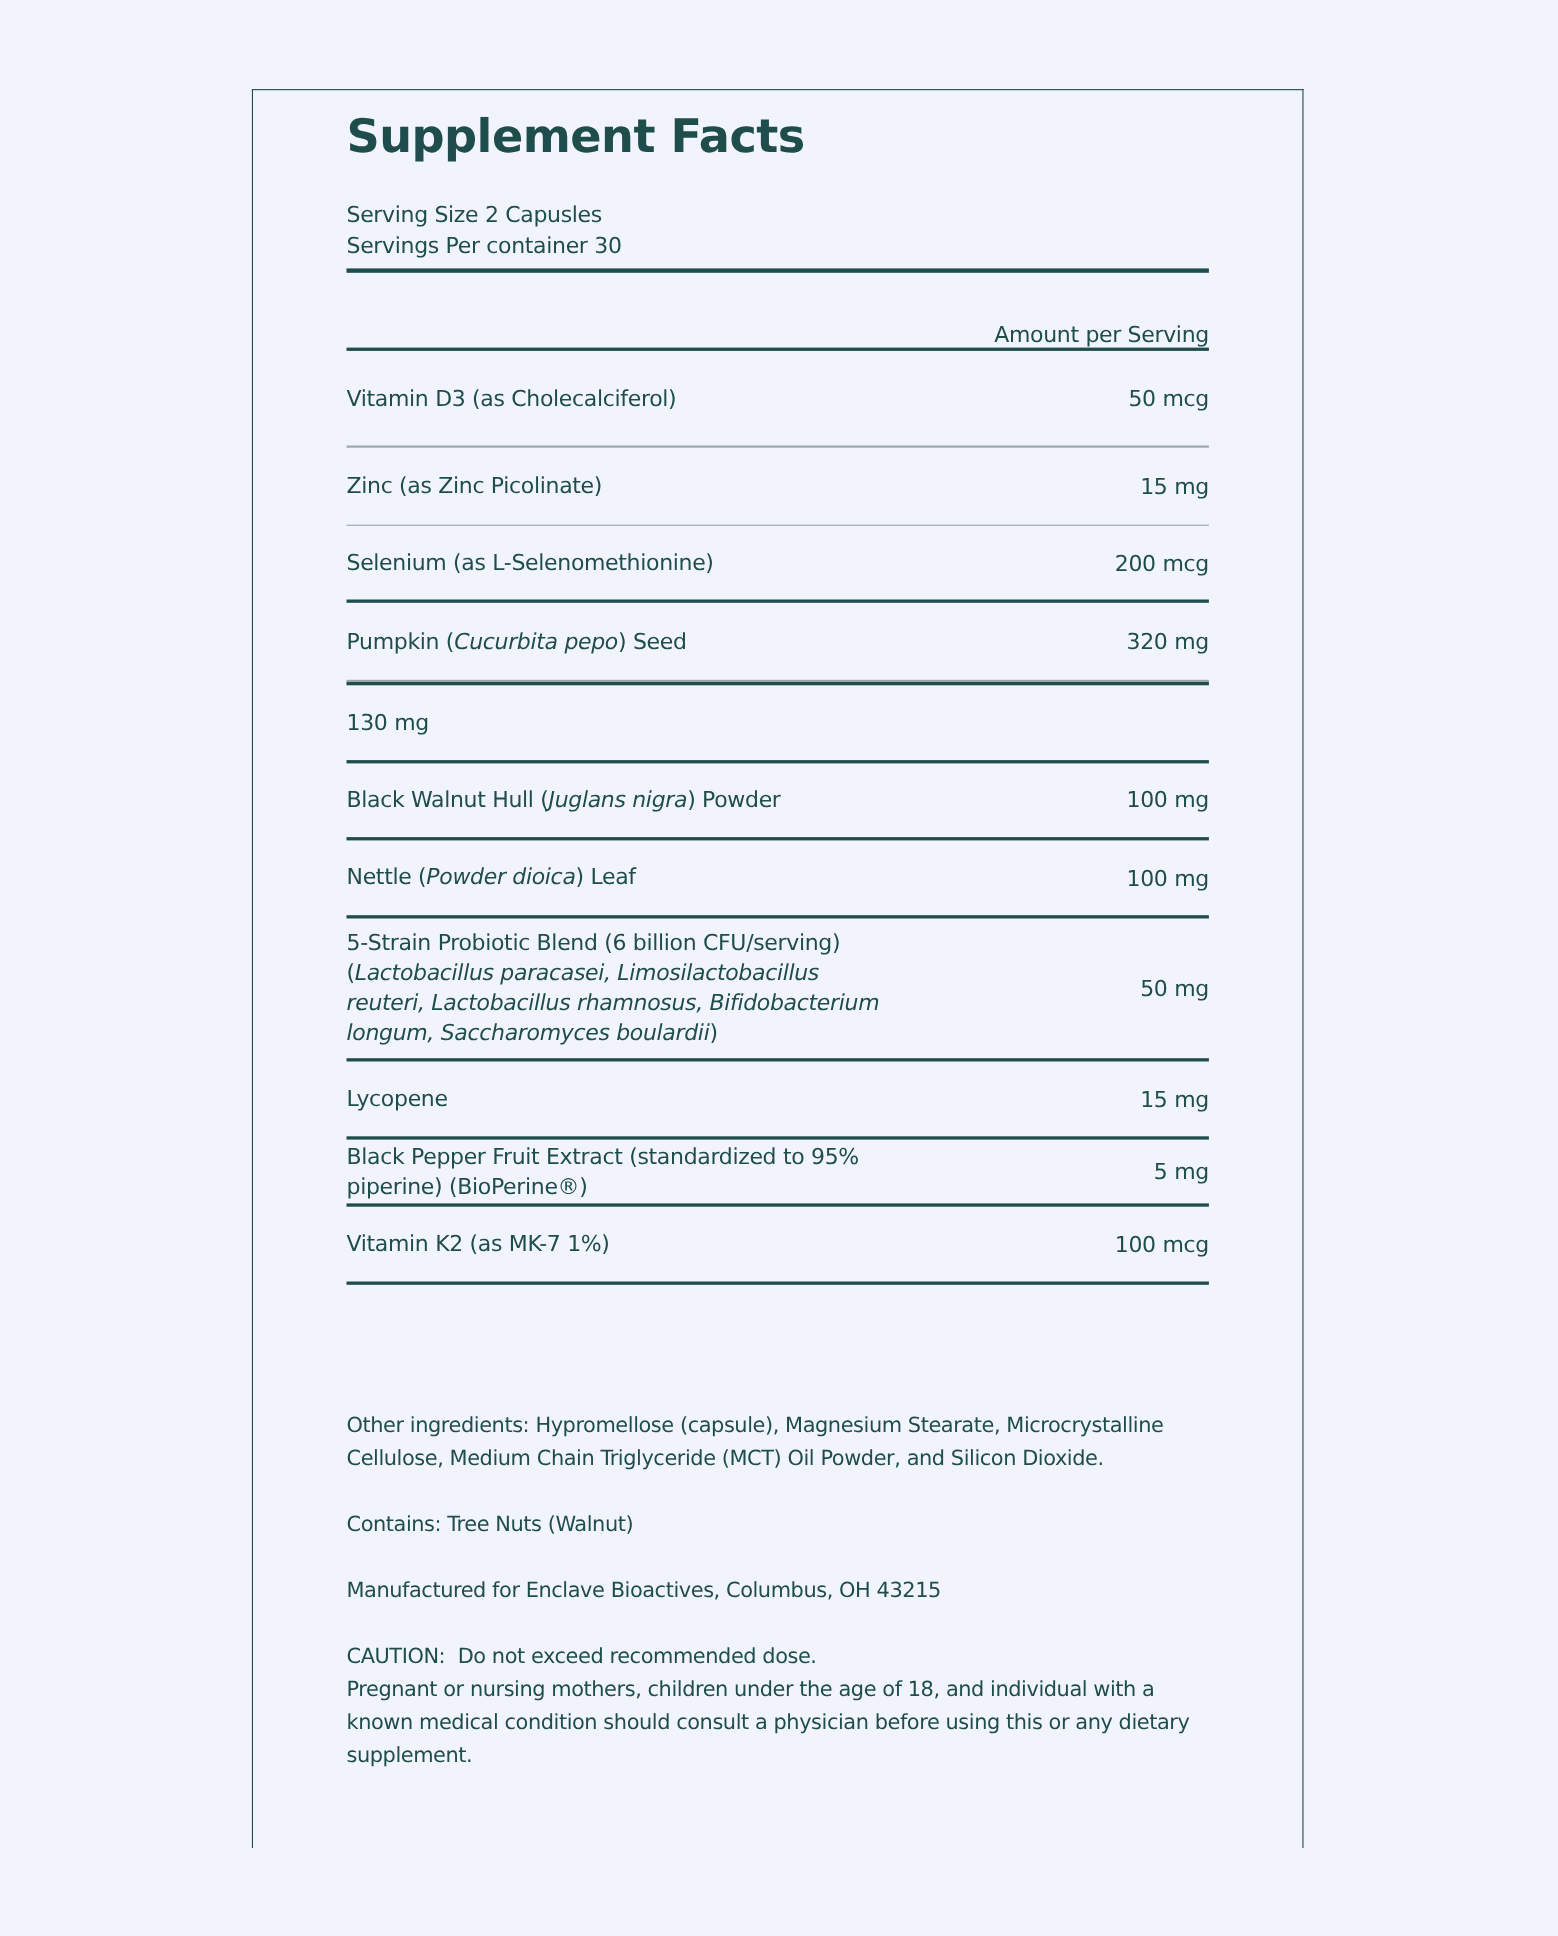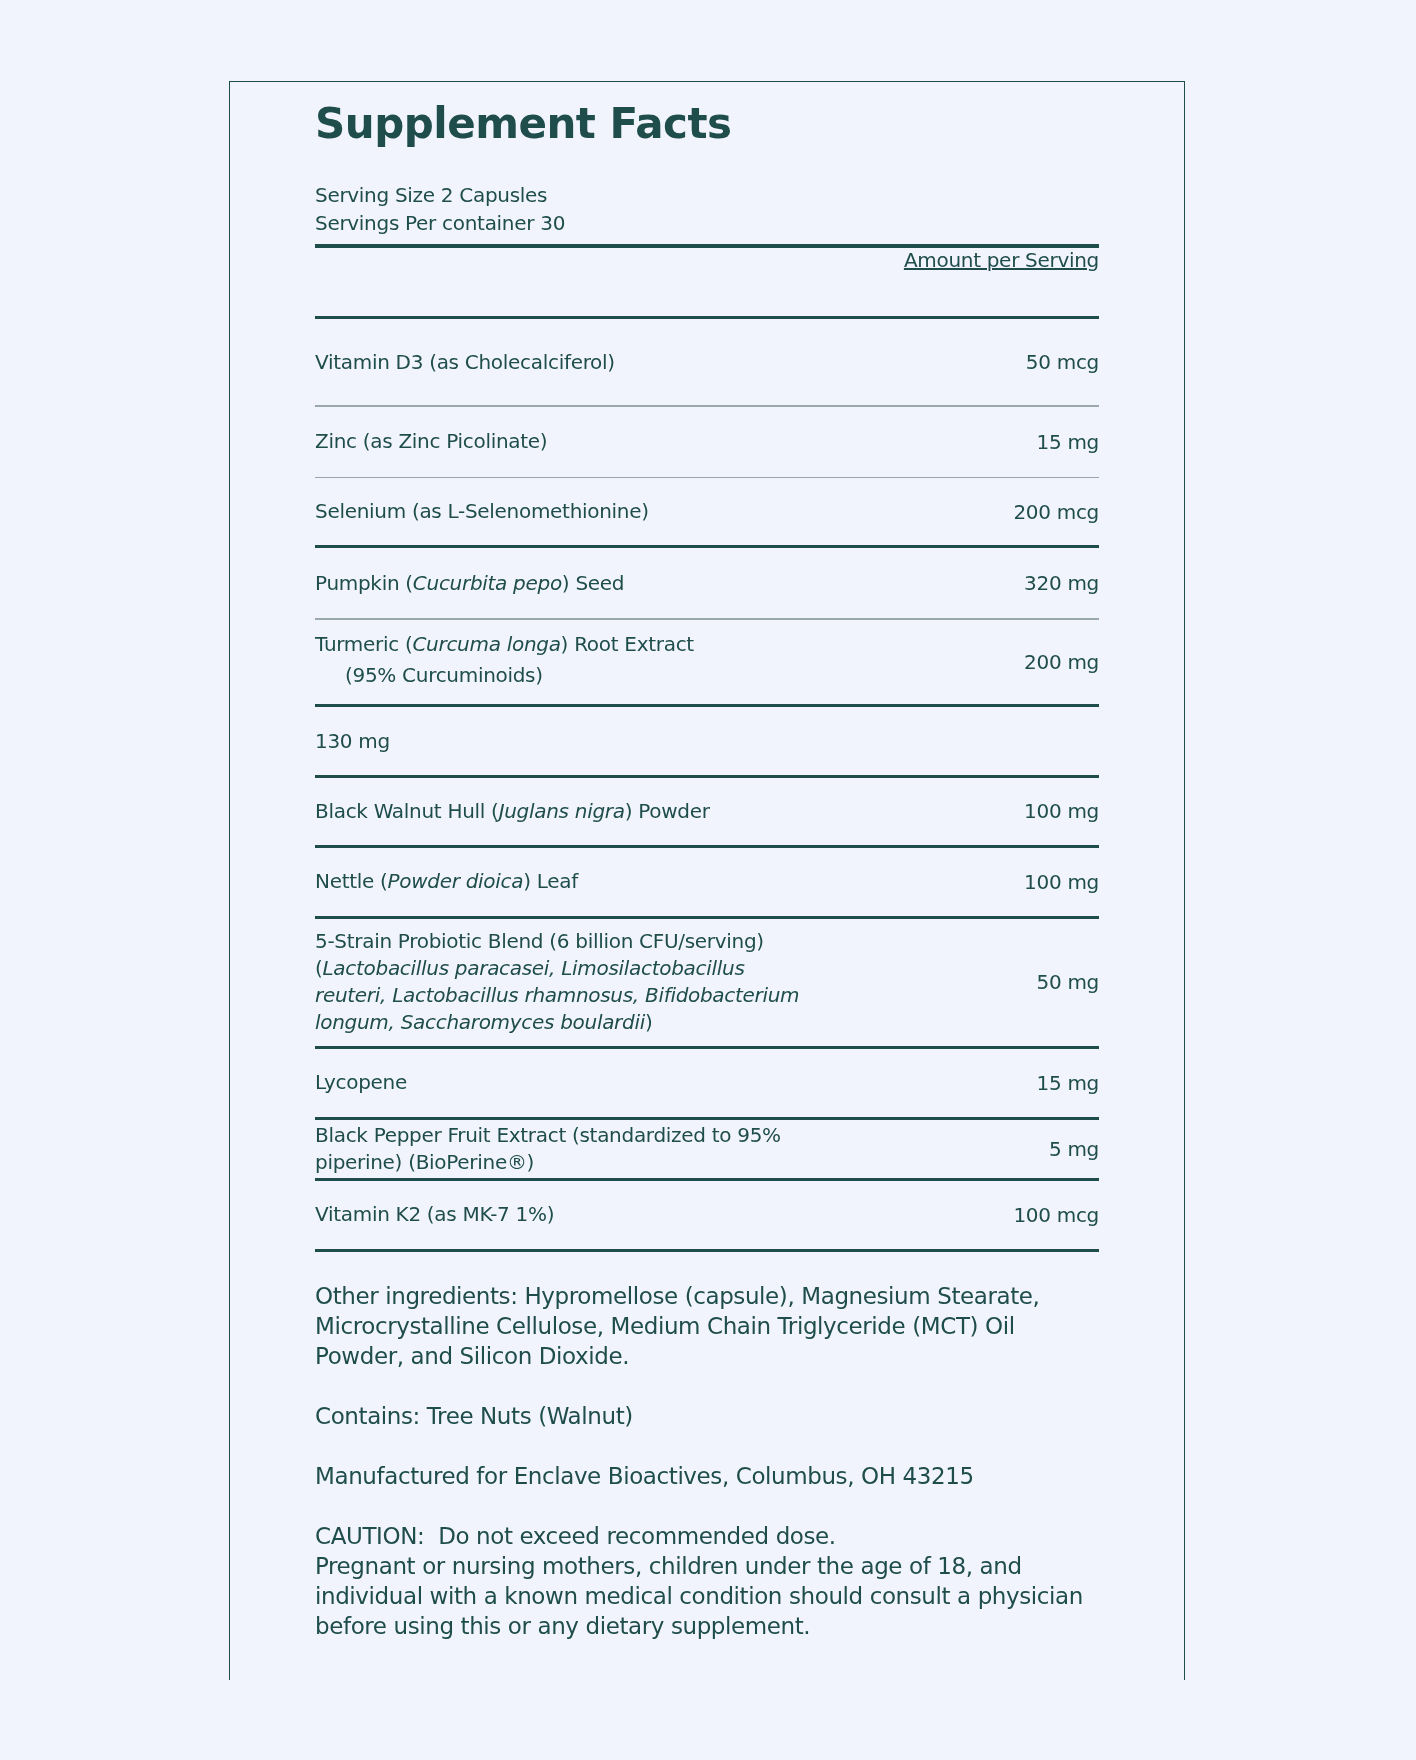--- a/index.html
+++ b/index.html
@@ -19,27 +19,27 @@
   .title {
     position: absolute; left: 0; top: 18px;
     font-size: 42px; font-weight: bold; letter-spacing: -0.5px; margin: 0; white-space: nowrap;
   }
   .serving { position: absolute; left: 0; top: 100px; font-size: 20px; line-height: 28px; letter-spacing: -0.3px; }
   .serving div { white-space: nowrap; }
   .table { position: absolute; left: 0; top: 163px; width: 784px; }
   .rule-thick { height: 4px; background: #1e4d4b; }
   .rule-dark { height: 3px; background: #1e4d4b; }
   .rule-gray { height: 1.5px; background: #9aa7ab; }
-  .hdr { height: 68px; display: flex; align-items: flex-start; justify-content: flex-end; font-size: 20px; letter-spacing: -0.3px; text-decoration: underline; }
+  .hdr { height: 68px; display: flex; align-items: flex-end; justify-content: flex-end; font-size: 20px; letter-spacing: -0.3px; }
   .row { display: flex; align-items: center; justify-content: space-between; font-size: 20px; letter-spacing: -0.3px; }
   .row .name { line-height: 27px; }
   .row .amt { white-space: nowrap; text-align: right; }
   .row .sub { padding-left: 30px; line-height: 34px; display: block; }
   .row i { font-style: italic; }
-  .notes { position: absolute; left: 0; top: 1200px; width: 790px; font-size: 23px; letter-spacing: -0.4px; line-height: 30px; }
+  .notes { position: absolute; left: 0; top: 1200px; width: 790px; font-size: 19px; letter-spacing: -0.4px; line-height: 30px; }
   .notes p { margin: 0; }
   .gap { height: 30px; }
 </style>
 </head>
 <body>
 
 <div class="panel"></div>
 
 <div class="content">
   <h1 class="title">Supplement Facts</h1>
@@ -72,27 +72,20 @@
       <span class="amt">200 mcg</span>
     </div>
     <div class="rule-dark"></div>
 
     <div class="row" style="height:70px">
       <span class="name"><span>Pumpkin (</span><i>Cucurbita pepo</i><span>) Seed</span></span>
       <span class="amt">320 mg</span>
     </div>
     <div class="rule-gray"></div>
 
-    <div class="row" style="height:84px">
-      <span class="name">
-        <span><span>Turmeric (</span><i>Curcuma longa</i><span>) Root Extract</span></span>
-        <span class="sub">(95% Curcuminoids)</span>
-      </span>
-      <span class="amt">200 mg</span>
-    </div>
     <div class="rule-dark"></div>
 
     <div class="row" style="height:68px">
       <span class="amt">130 mg</span>
     </div>
     <div class="rule-dark"></div>
 
     <div class="row" style="height:67px">
       <span class="name"><span>Black Walnut Hull (</span><i>Juglans nigra</i><span>) Powder</span></span>
       <span class="amt">100 mg</span>

